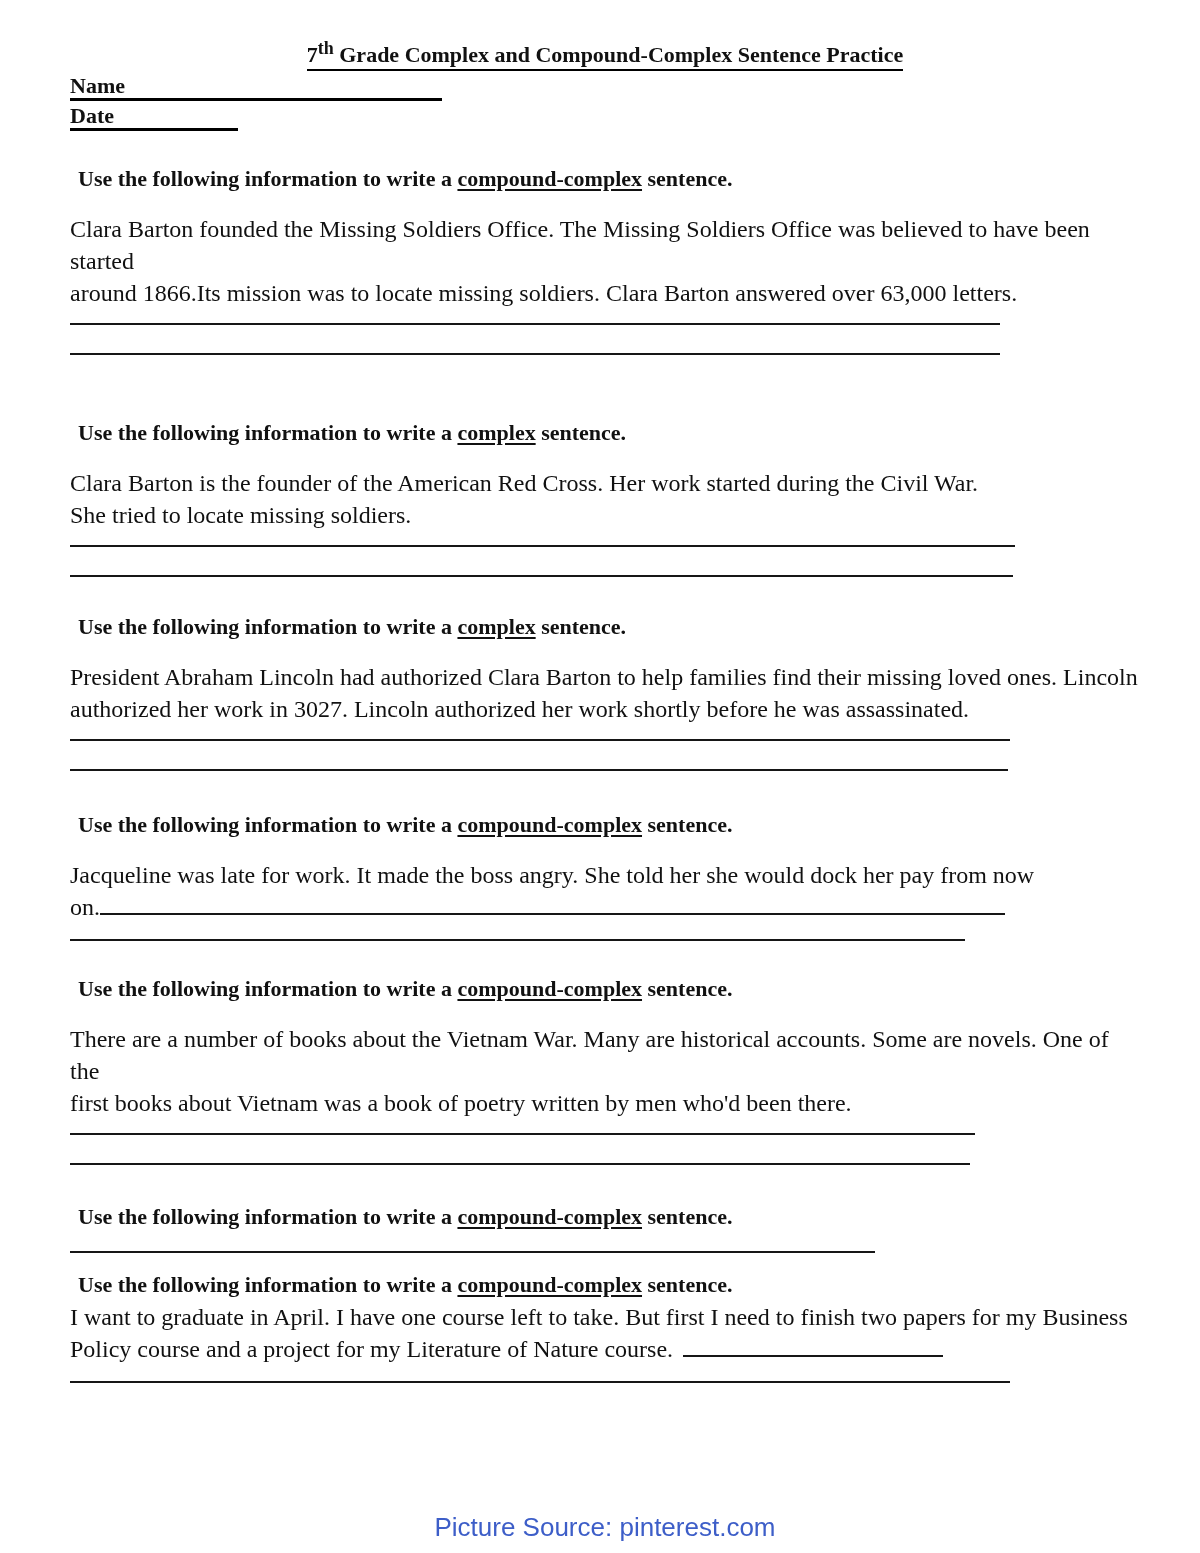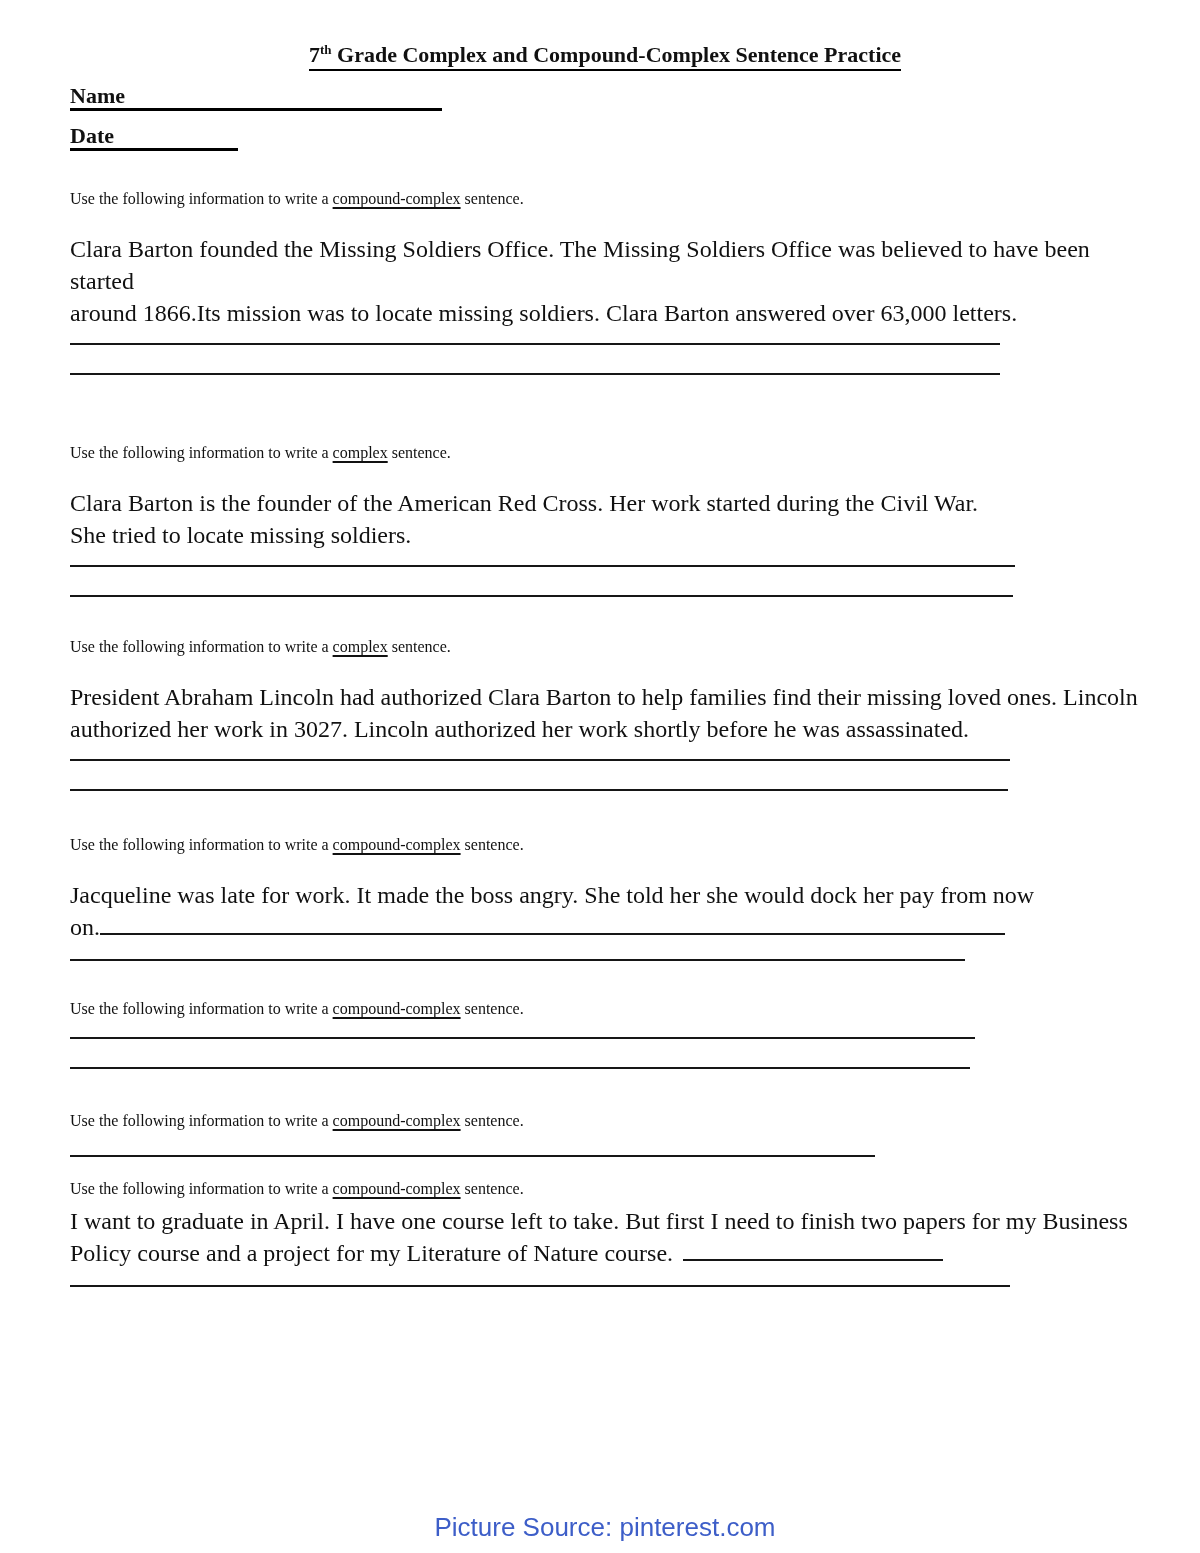--- a/index.html
+++ b/index.html
@@ -15,34 +15,35 @@
   }
   .title-row { text-align: center; }
   .title {
     display: inline-block;
     font-weight: bold;
     font-size: 22px;
     border-bottom: 2.5px solid #000;
     padding-bottom: 1px;
     line-height: 26px;
   }
-  .title sup { font-size: 13px; vertical-align: super; line-height: 0; }
-  .field-row { margin-top: 13px; line-height: 26px; }
+  .title sup { font-size: 18px; vertical-align: super; line-height: 0; }
+  .field-row { margin-top: 3px; line-height: 26px; }
   .uline-group {
     display: inline-block;
     border-bottom: 3px solid #000;
     font-weight: bold;
     font-size: 22px;
     line-height: 24px;
   }
   .section { }
   .instruction {
-    font-weight: normal;
-    font-size: 16px;
+    font-weight: bold;
+    font-size: 22px;
     line-height: 28px;
+    margin-left: 8px;
   }
   .instruction .stype {
     text-decoration: underline;
     text-decoration-thickness: 2px;
     text-underline-offset: 3px;
   }
   .para {
     margin: 20px 0 0 0;
     font-size: 24px;
     line-height: 32px;
@@ -128,20 +129,22 @@
     <div class="instruction"><span>Use the following information to write a </span><span class="stype">compound-complex</span><span> sentence.</span></div>
     <p class="para"><span>Jacqueline was late for work. It made the boss angry. She told her she would dock her pay from now
 on.</span><span class="iblank" style="width:905px"></span></p>
     <div class="blanks">
       <div class="blank single" style="width:895px"></div>
     </div>
   </div>
 
   <div class="section" id="s5">
     <div class="instruction"><span>Use the following information to write a </span><span class="stype">compound-complex</span><span> sentence.</span></div>
+    <p class="para"><span>There are a number of books about the Vietnam War. Many are historical accounts. Some are novels. One of the
+first books about Vietnam was a book of poetry written by men who'd been there.</span></p>
     <div class="blanks">
       <div class="blank b1" style="width:905px"></div>
       <div class="blank" style="width:900px"></div>
     </div>
   </div>
 
   <div class="section" id="s6">
     <div class="instruction"><span>Use the following information to write a </span><span class="stype">compound-complex</span><span> sentence.</span></div>
     <div class="blanks">
       <div class="blank single" style="width:805px;height:20px"></div>

